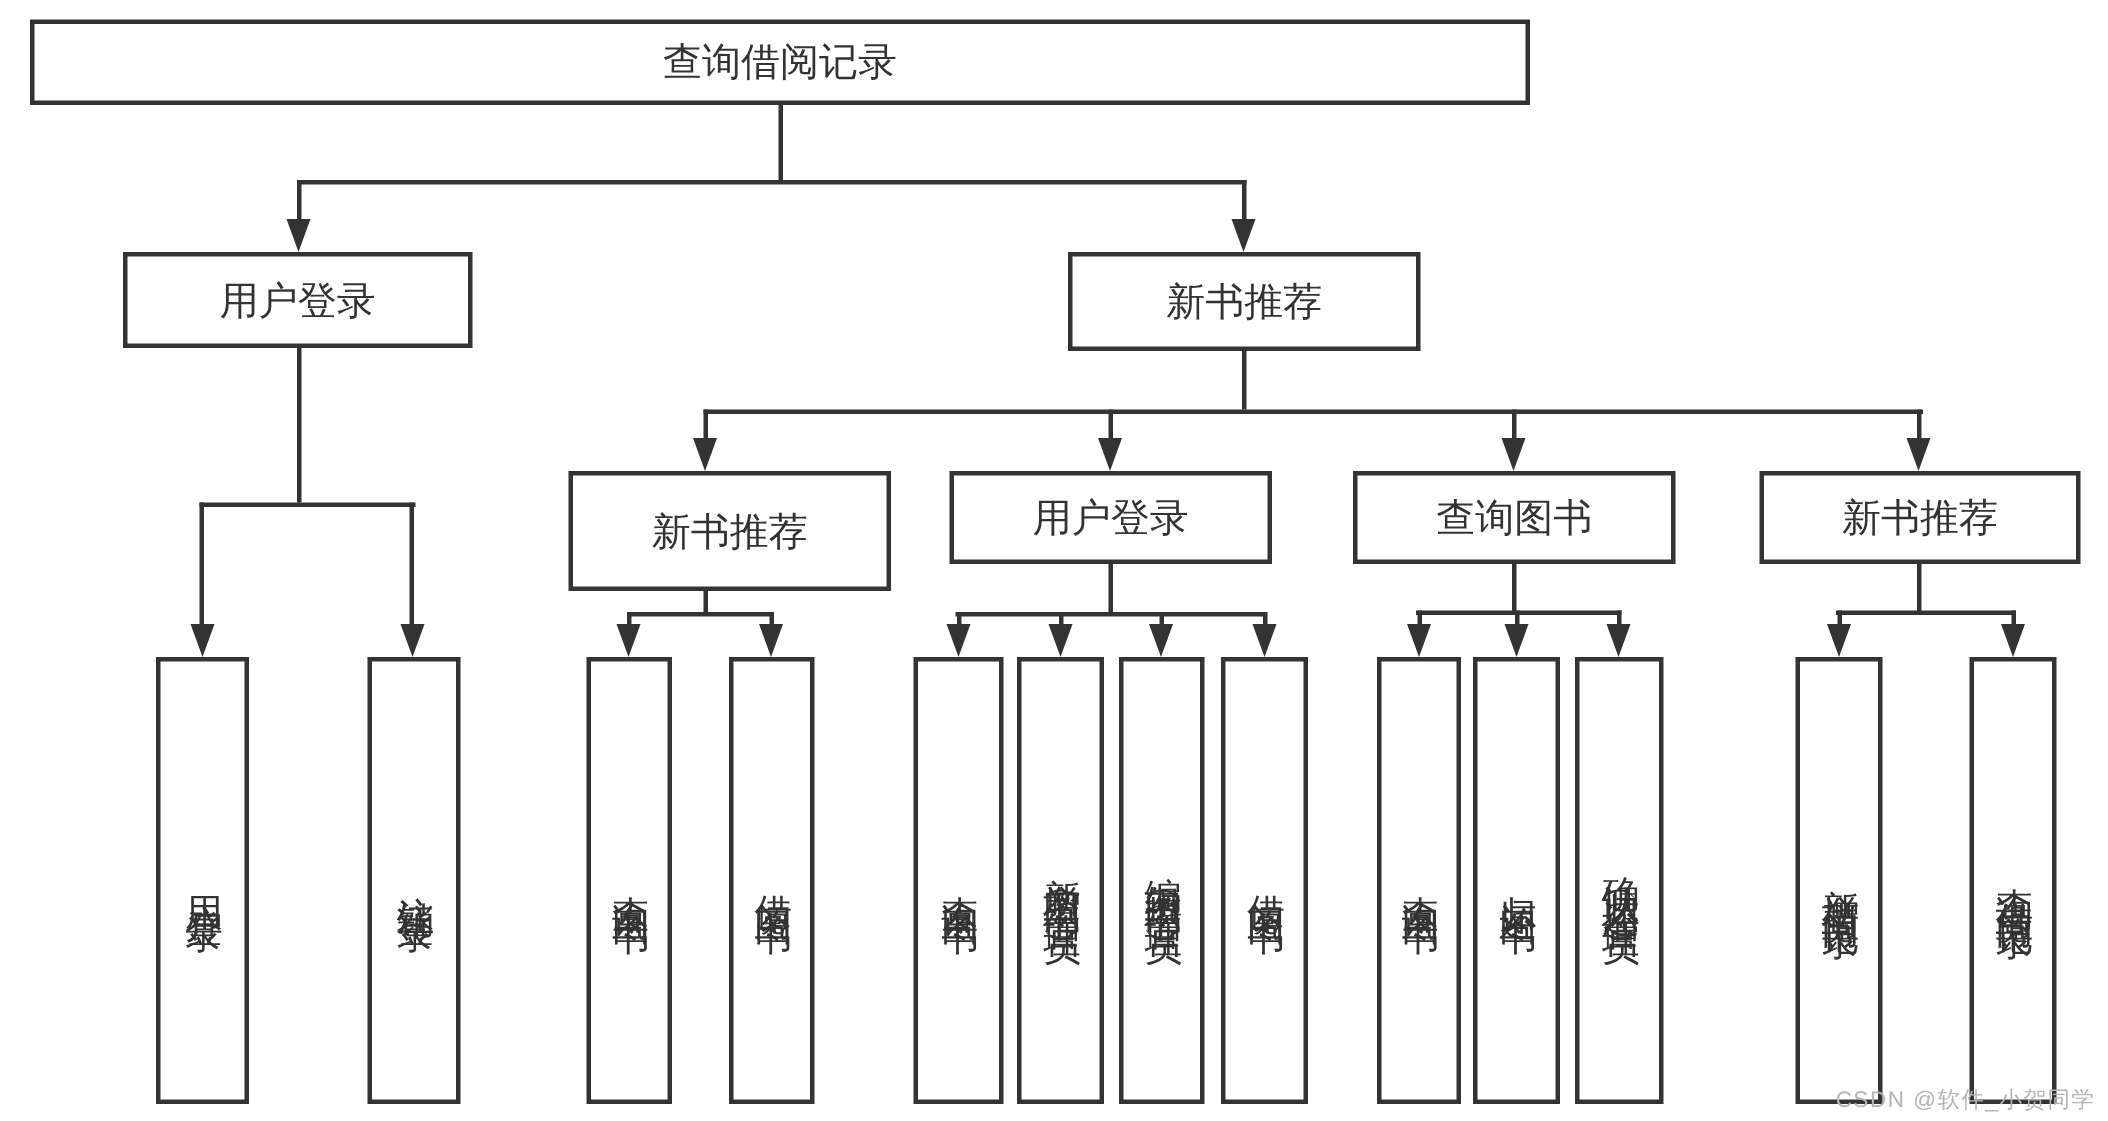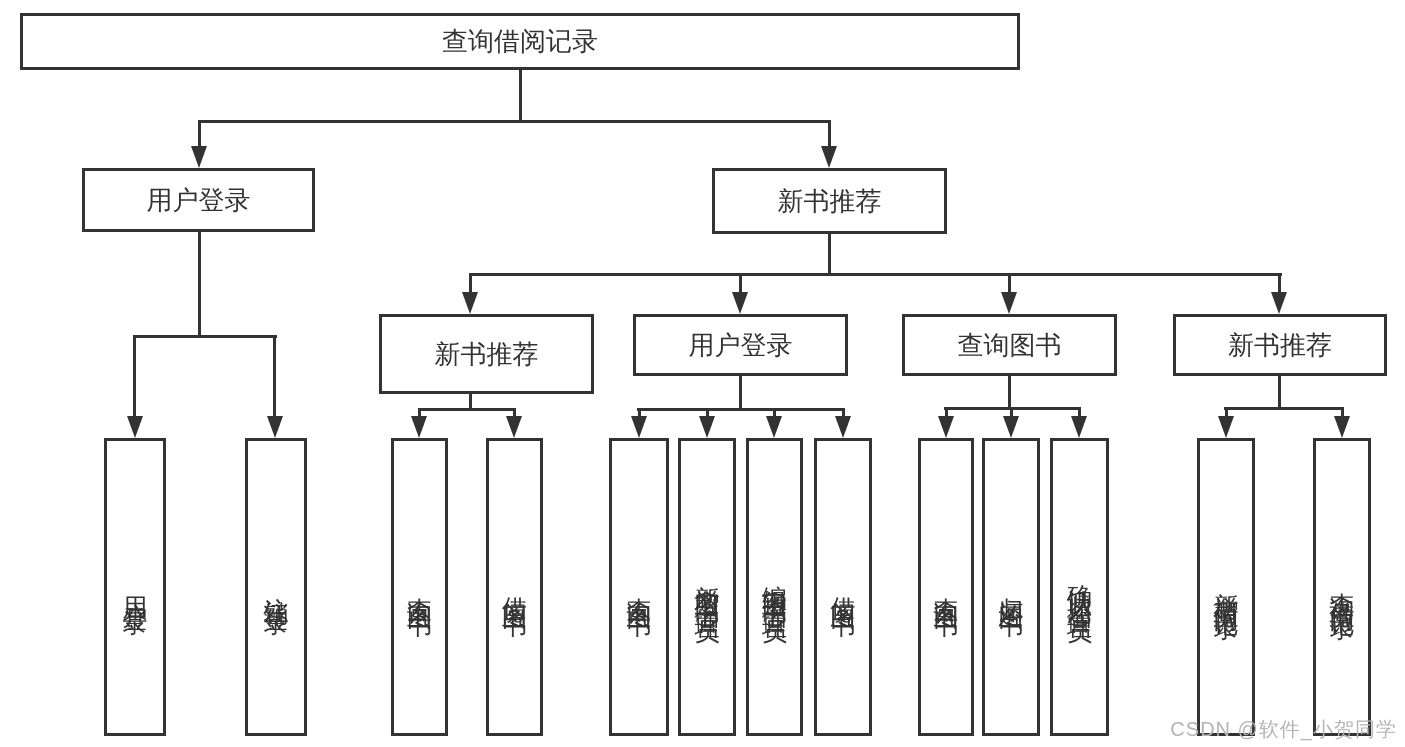--- a/index.html
+++ b/index.html
@@ -33,21 +33,21 @@
   .arrow{
     position:absolute;
     width:0;height:0;
     border-left:8px solid transparent;
     border-right:8px solid transparent;
     border-top:22px solid #333;
   }
   .watermark{
     position:absolute;
     right:8px;bottom:4px;
-    font-size:20px;
+    font-size:15px;
     color:#b4b4b4;
     letter-spacing:1px;
   }
 </style>
 </head>
 <body>
 
 <div class="stage">
 
   <div class="v" style="left:519px;top:70px;height:52px"></div>

